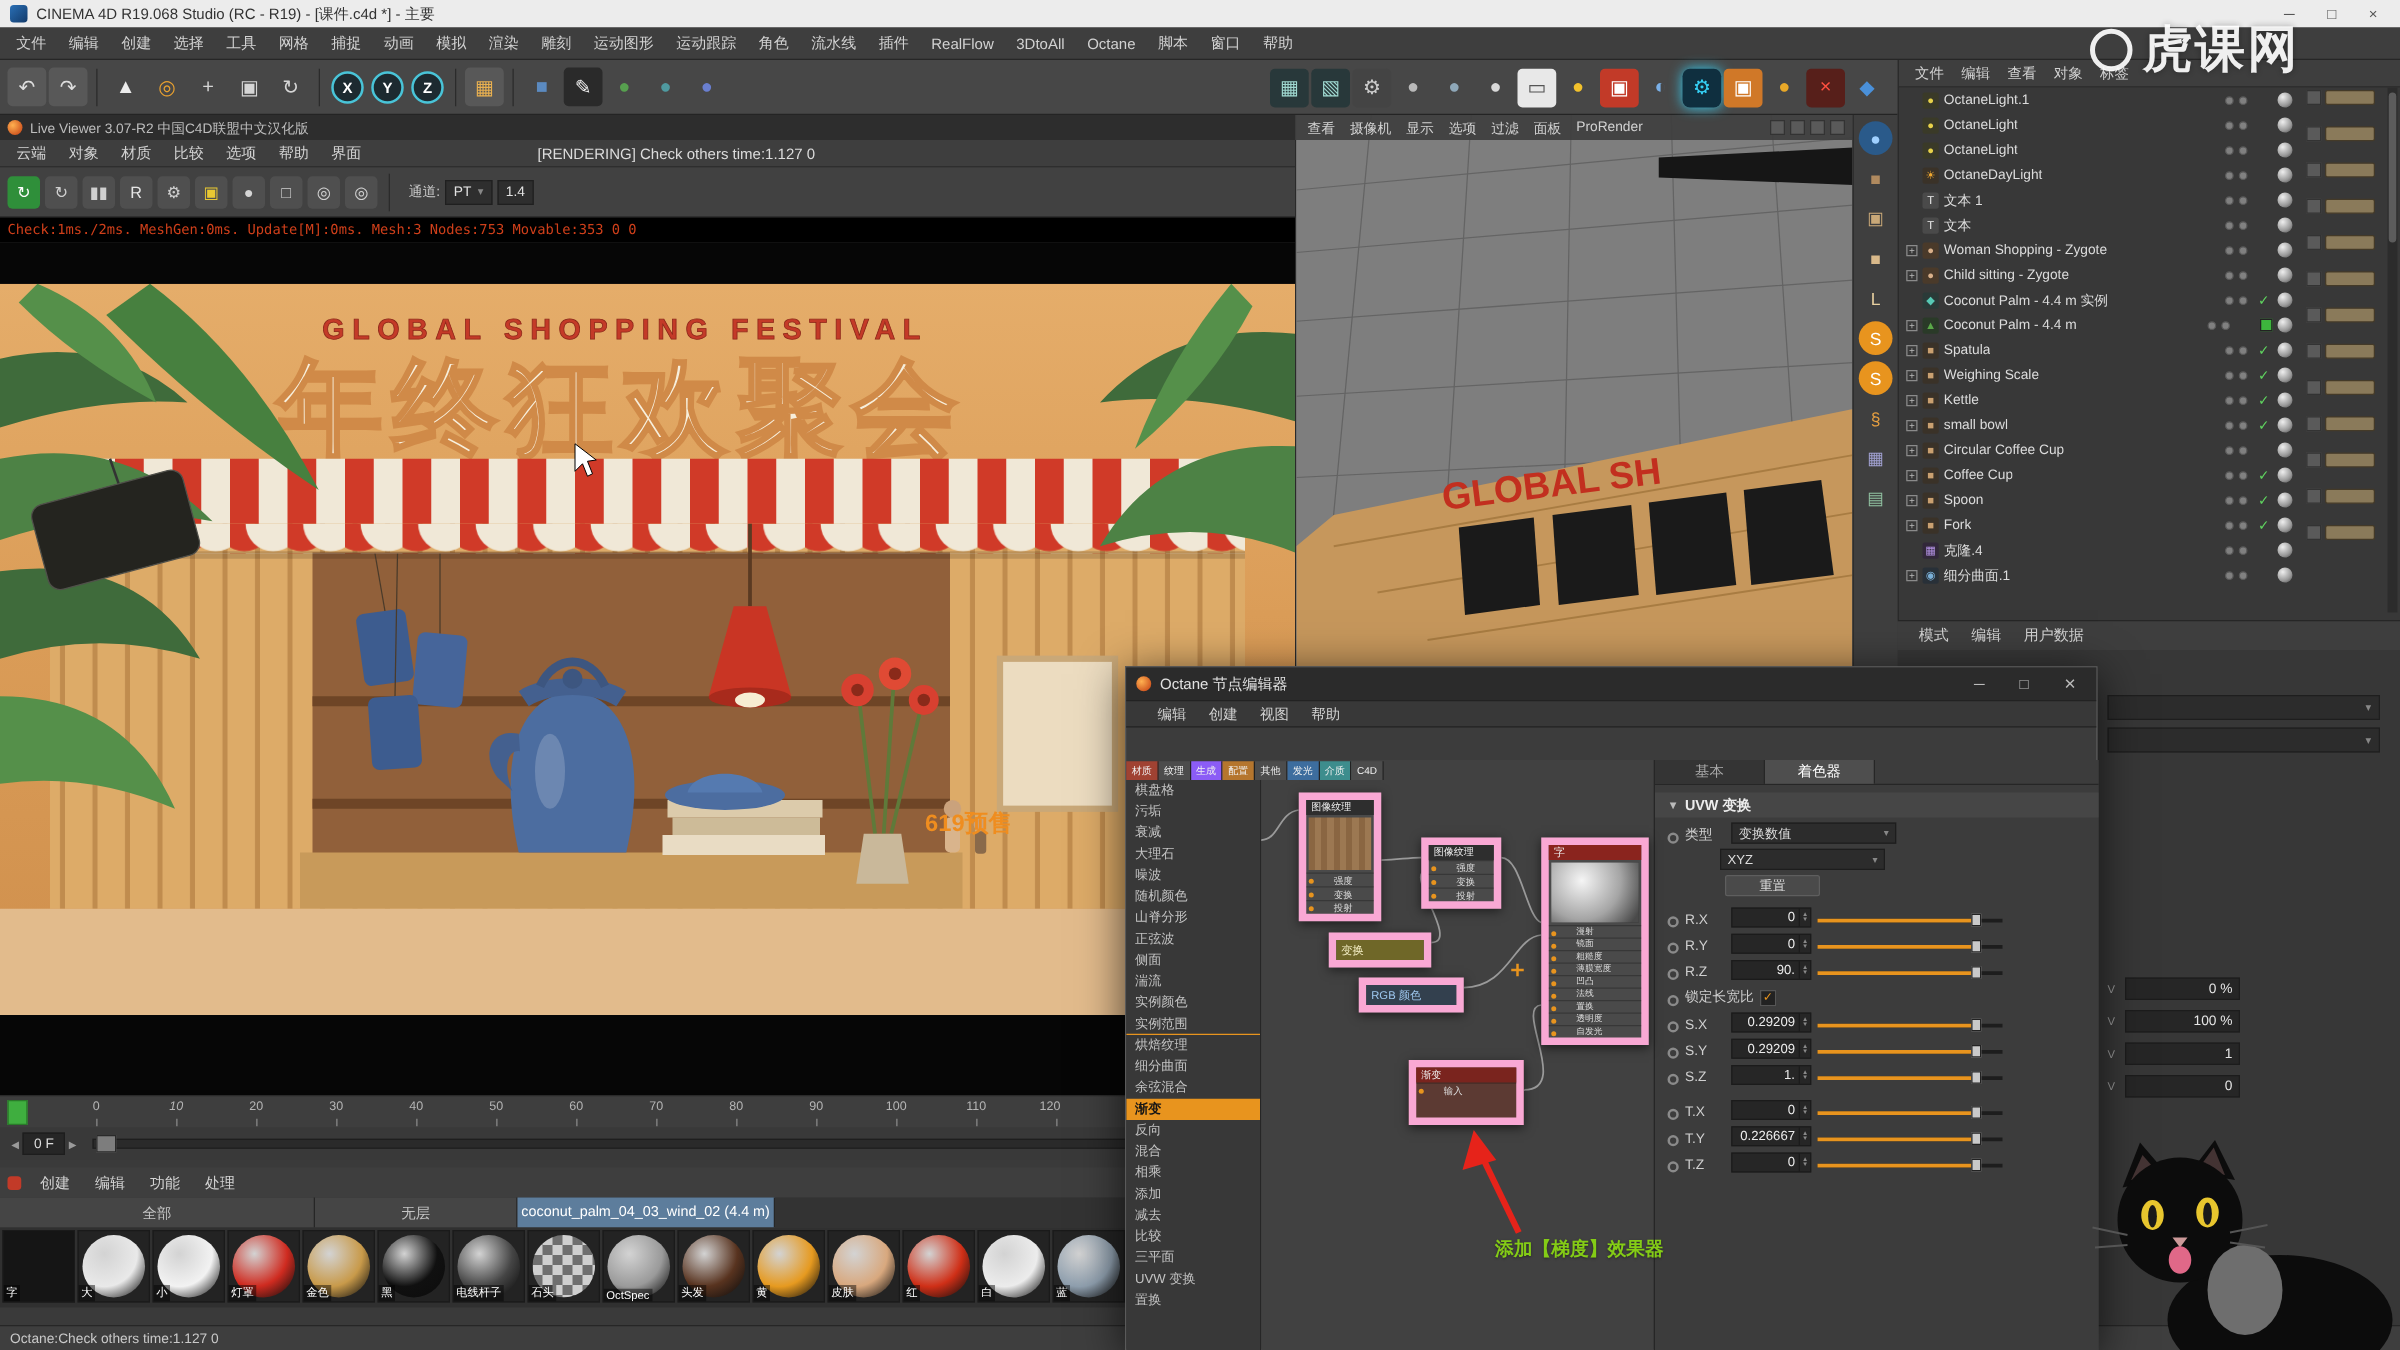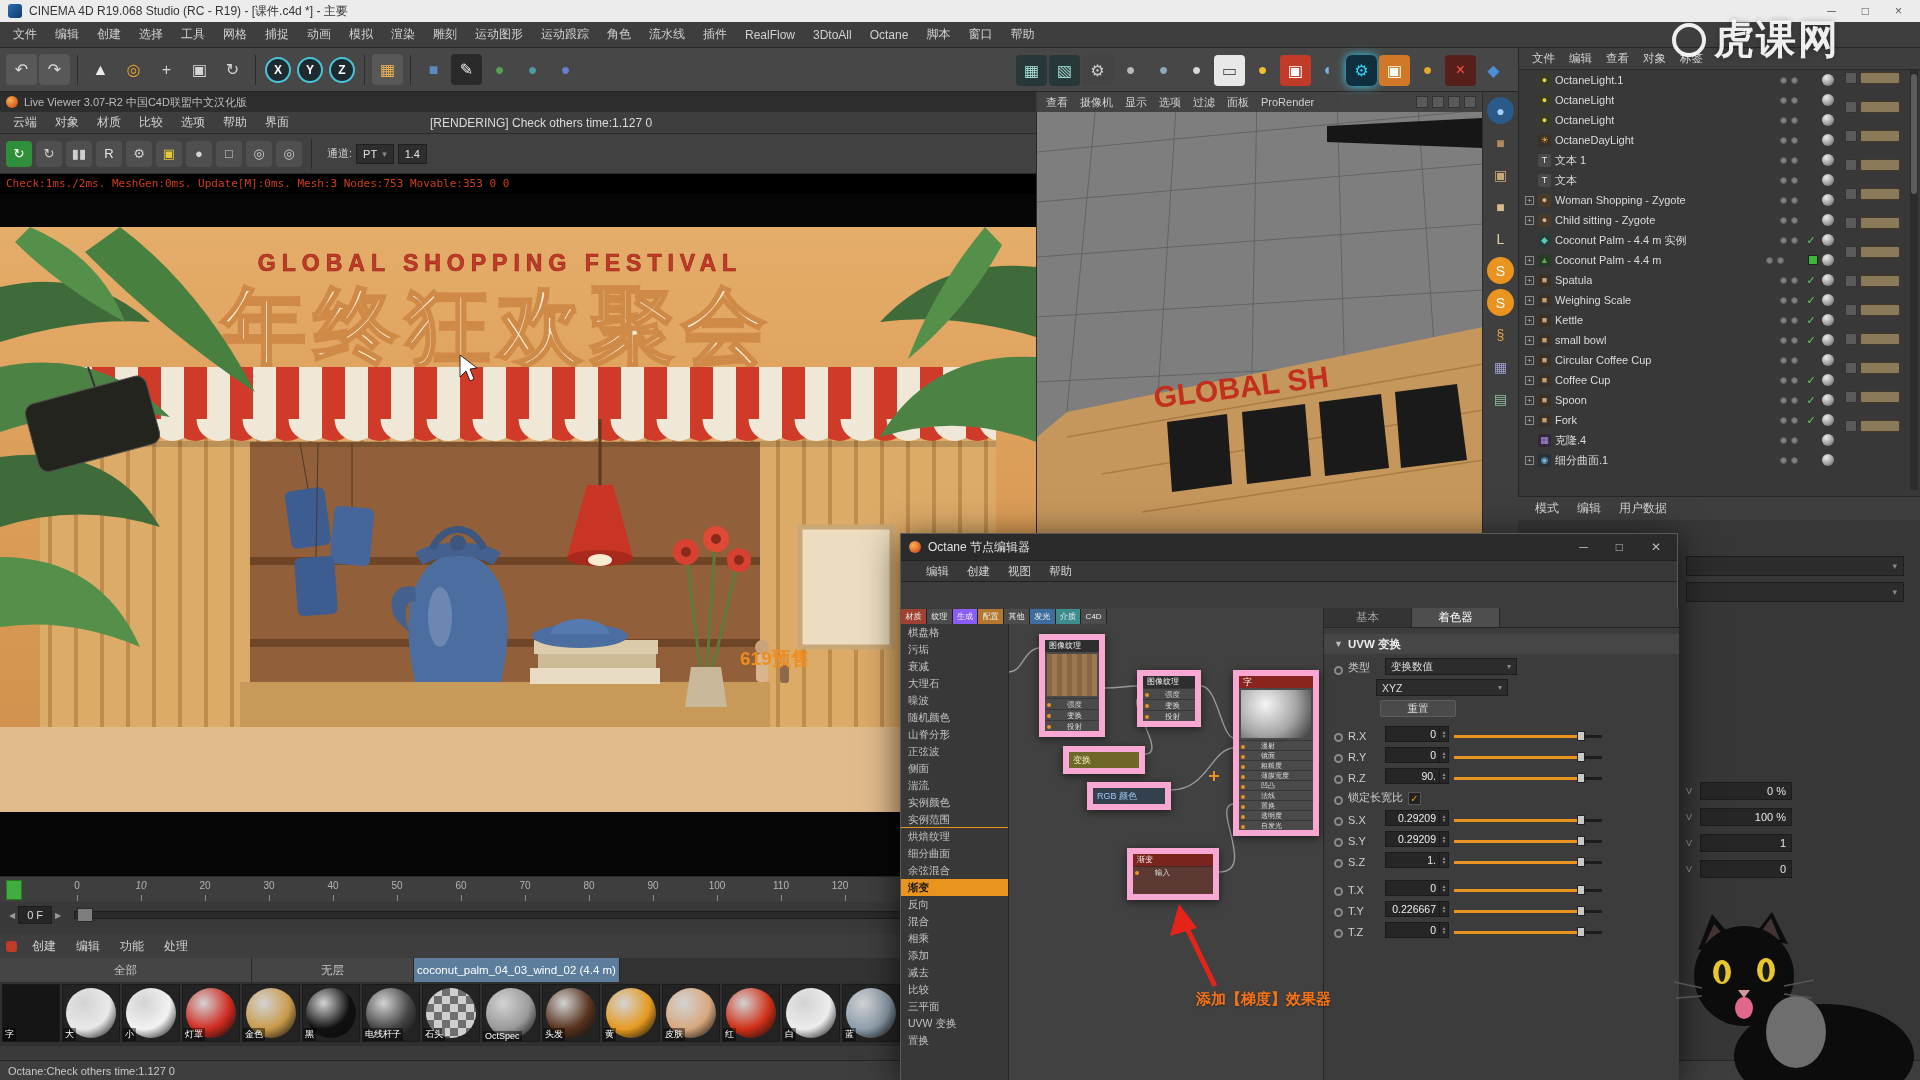--- a/index.html
+++ b/index.html
@@ -131,21 +131,21 @@
 .islider{position:relative;width:148px;height:12px;flex:none}
 .islider .track{position:absolute;left:0;top:5px;width:100%;height:3px;background:#1d1d1d}
 .islider .fill{position:absolute;left:0;top:5px;height:3px;background:#e8941e}
 .islider .hd{position:absolute;top:1px;width:8px;height:10px;background:#c9c9c9;border:1px solid #222}
 .idrop{width:132px;height:17px;background:#2c2c2c;border:1px solid #1d1d1d;display:flex;align-items:center;padding:0 5px;font-size:10.5px;color:#ddd}
 .idrop .chev{margin-left:auto;color:#888;font-size:8px}
 #insp-reset{width:76px;height:17px;background:#4a4a4a;border:1px solid #5e5e5e;border-radius:2px;color:#ddd;font-size:10.5px;display:flex;align-items:center;justify-content:center;margin:4px 0 4px 56px}
 .icheck{width:13px;height:13px;background:#222;border:1px solid #555;color:#e8941e;font-size:10px;line-height:12px;text-align:center;flex:none}
 .ispacer{height:7px}
 
-#anno-text{position:absolute;left:1196px;top:990px;width:240px;color:#f97316;font-size:15px;font-weight:bold;z-index:46;text-shadow:0 1px 2px rgba(0,0,0,.4);white-space:nowrap}
+#anno-text{position:absolute;left:1196px;top:990px;width:240px;color:#84cc16;font-size:15px;font-weight:bold;z-index:46;text-shadow:0 1px 2px rgba(0,0,0,.4);white-space:nowrap}
 #cat{position:absolute;left:1672px;top:910px;z-index:50}
 #watermark{position:absolute;left:1672px;top:12px;display:flex;align-items:center;gap:8px;z-index:60;opacity:.92}
 #watermark .ring{width:34px;height:34px;border:4px solid #fff;border-radius:50%}
 #watermark .wm{font-size:40px;font-weight:bold;color:#fff;letter-spacing:2px;text-shadow:0 0 6px rgba(0,0,0,.35)}
 </style>
 </head>
 <body>
 
 <div id="titlebar">
   <div class="app-ico"></div>

